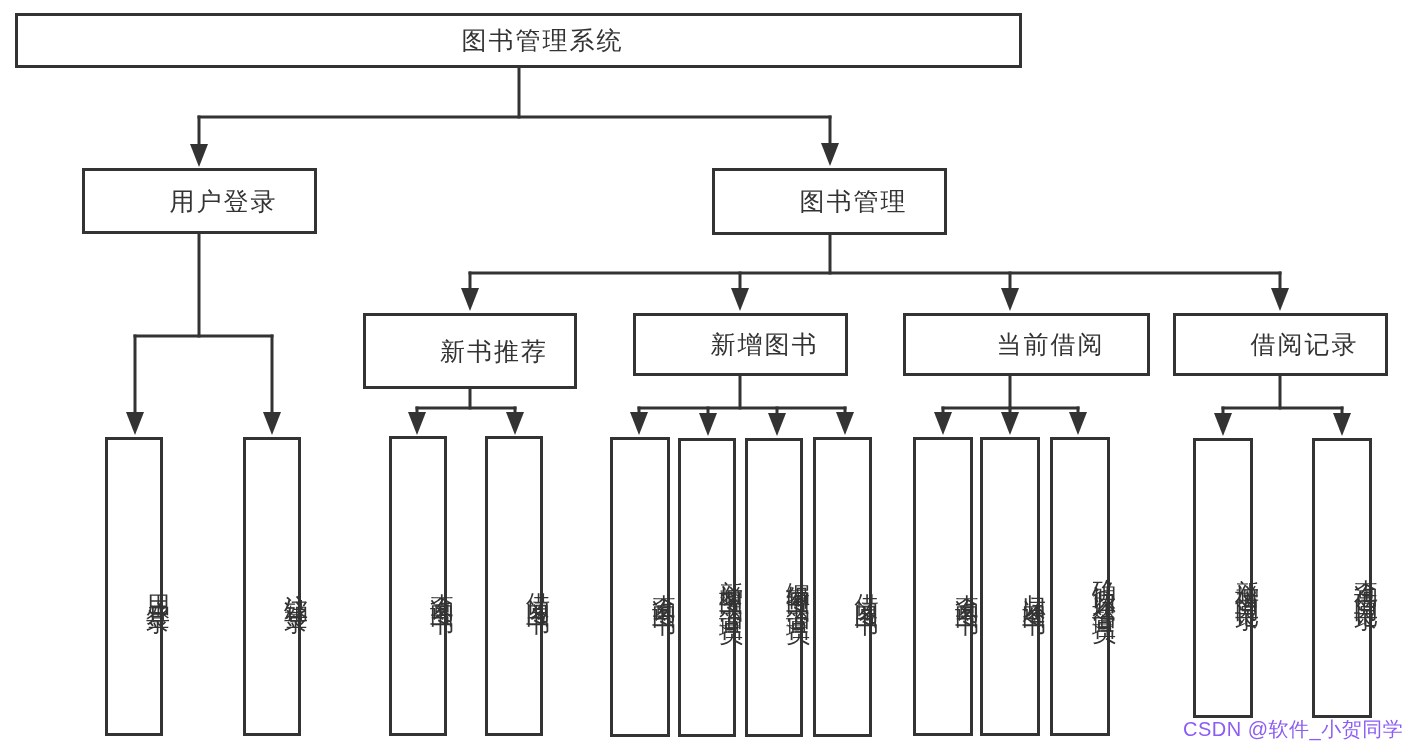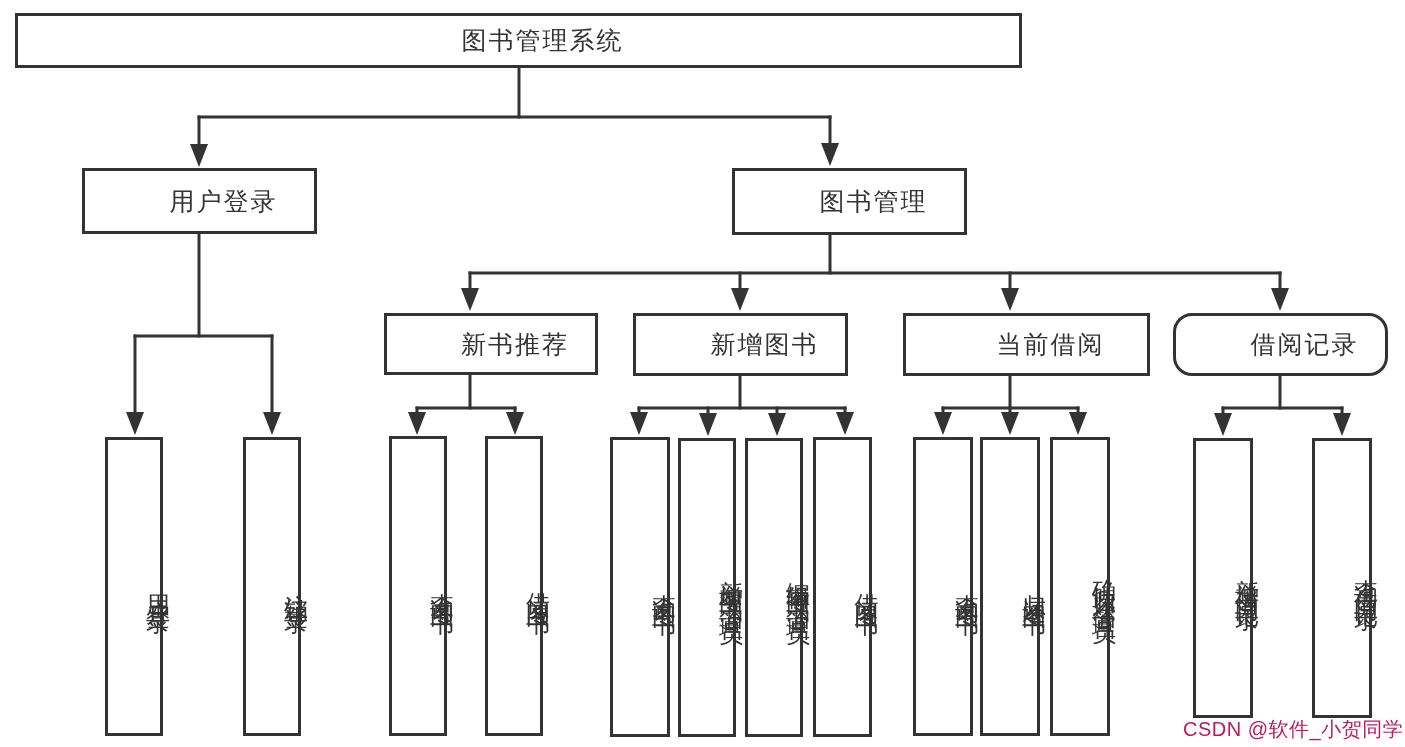--- a/index.html
+++ b/index.html
@@ -45,21 +45,21 @@
     letter-spacing: 6px;
     color: #333333;
     white-space: nowrap;
   }
   .watermark {
     position: absolute;
     left: 1183px;
     top: 716px;
     font-size: 20px;
     letter-spacing: 0.5px;
-    color: #be185d;
+    color: #8b5cf6;
     white-space: nowrap;
     z-index: 3;
   }
   line { stroke: #333333; stroke-width: 3; stroke-linecap: square; }
   polygon { fill: #333333; stroke: none; }
 </style>
 </head>
 <body>
 
 <div id="canvas">
@@ -178,34 +178,34 @@
     </g>
   </svg>
 
   <div class="node" style="left:15px; top:13px; width:1007px; height:55px;">
     <span class="hlabel">图书管理系统</span>
   </div>
 
   <div class="node" style="left:82px; top:168px; width:235px; height:66px;">
     <span class="hlabel">用户登录</span>
   </div>
-  <div class="node" style="left:732px; top:168px; width:235px; height:67px;">
+  <div class="node" style="left:712px; top:168px; width:235px; height:67px;">
     <span class="hlabel">图书管理</span>
   </div>
 
-  <div class="node" style="left:363px; top:313px; width:214px; height:62px;margin-left:21px;">
+  <div class="node" style="left:363px; top:313px; width:214px; height:76px;">
     <span class="hlabel">新书推荐</span>
   </div>
   <div class="node" style="left:633px; top:313px; width:215px; height:63px;">
     <span class="hlabel">新增图书</span>
   </div>
   <div class="node" style="left:903px; top:313px; width:247px; height:63px;">
     <span class="hlabel">当前借阅</span>
   </div>
-  <div class="node" style="left:1173px; top:313px; width:215px; height:63px;border-radius:19px;">
+  <div class="node" style="left:1173px; top:313px; width:215px; height:63px;">
     <span class="hlabel">借阅记录</span>
   </div>
 
   <div class="node" style="left:105px; top:437px; width:58px; height:299px;">
     <span class="vlabel">用户登录</span>
   </div>
   <div class="node" style="left:243px; top:437px; width:58px; height:299px;">
     <span class="vlabel">注销登录</span>
   </div>
 

